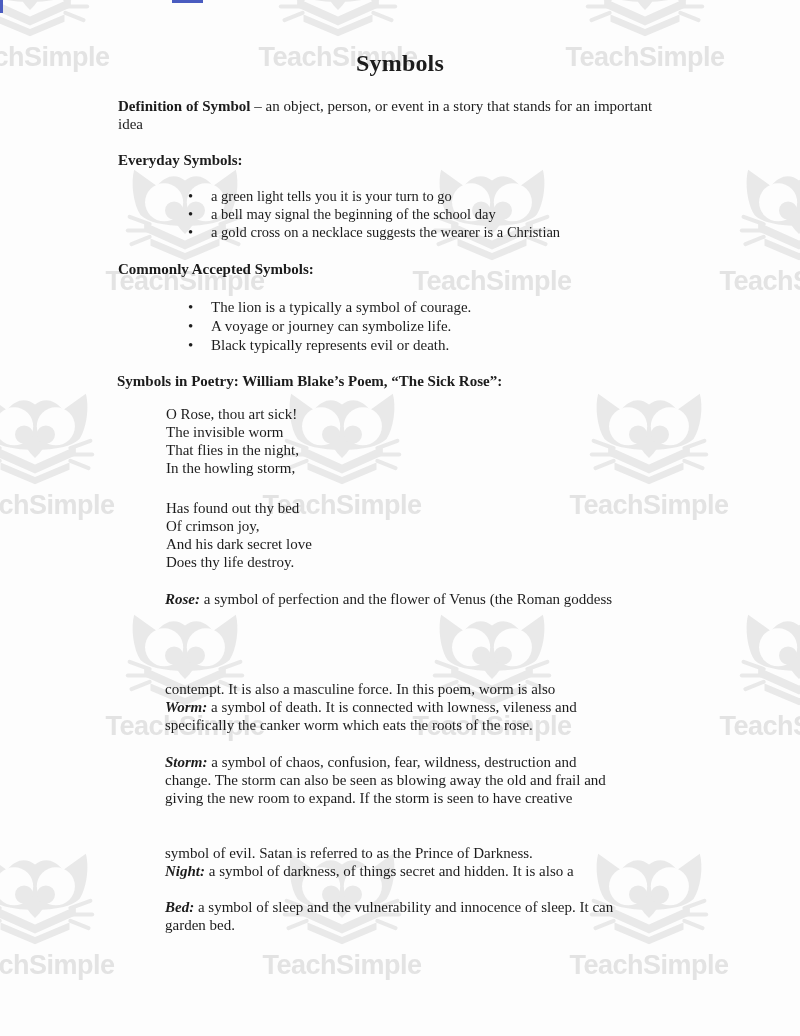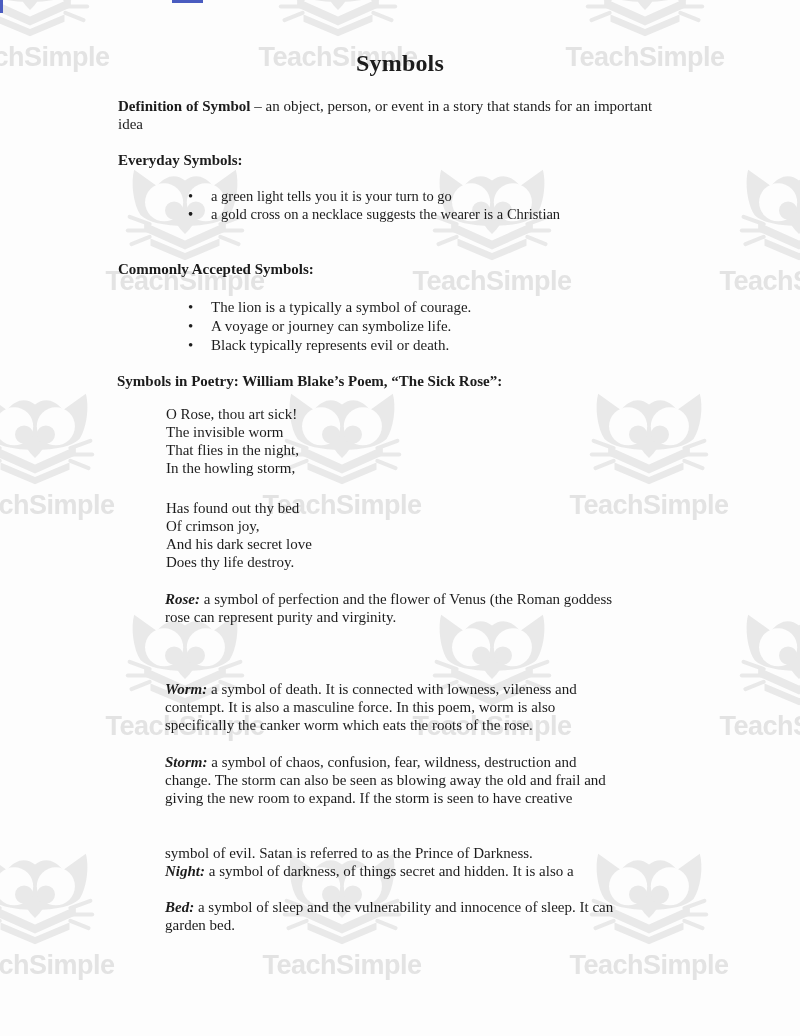--- a/index.html
+++ b/index.html
@@ -176,21 +176,21 @@
 
     <div class="abs body-text" style="left:118px;top:97px;width:575px">
       <div><b>Definition of Symbol</b><span> – an object, person, or event in a story that stands for an important</span></div>
       <div>idea</div>
     </div>
 
     <div class="abs heading" style="left:118px;top:151px">Everyday Symbols:</div>
 
     <ul class="abs blist list1" style="left:188px;top:187px">
       <li><span class="dot">•</span><span>a green light tells you it is your turn to go</span></li>
-      <li><span class="dot">•</span></li>
+      <li><span class="dot">•</span><span>a bell may signal the beginning of the school day</span></li>
       <li><span class="dot">•</span><span>a gold cross on a necklace suggests the wearer is a Christian</span></li>
     </ul>
 
     <div class="abs heading" style="left:118px;top:260px">Commonly Accepted Symbols:</div>
 
     <ul class="abs blist list2" style="left:188px;top:298px">
       <li><span class="dot">•</span><span>The lion is a typically a symbol of courage.</span></li>
       <li><span class="dot">•</span><span>A voyage or journey can symbolize life.</span></li>
       <li><span class="dot">•</span><span>Black typically represents evil or death.</span></li>
     </ul>
@@ -206,26 +206,25 @@
 
     <div class="abs poem" style="left:166px;top:499px">
       <div>Has found out thy bed</div>
       <div>Of crimson joy,</div>
       <div>And his dark secret love</div>
       <div>Does thy life destroy.</div>
     </div>
 
     <div class="abs sym-para" style="left:165px;top:590px">
       <div class="line"><span class="lead-bi">Rose:</span><span> a symbol of perfection and the flower of Venus (the Roman goddess</span></div>
-      <div class="line">rose can represent purity and virginity.</div>
     </div>
 
     <div class="abs sym-para" style="left:165px;top:680px">
+      <div class="line">contempt. It is also a masculine force. In this poem, worm is also</div>
       <div class="line"><span class="lead-bi">Worm:</span><span> a symbol of death. It is connected with lowness, vileness and</span></div>
-      <div class="line">contempt. It is also a masculine force. In this poem, worm is also</div>
       <div class="line">specifically the canker worm which eats the roots of the rose.</div>
     </div>
 
     <div class="abs sym-para" style="left:165px;top:753px">
       <div class="line"><span class="lead-bi">Storm:</span><span> a symbol of chaos, confusion, fear, wildness, destruction and</span></div>
       <div class="line">change. The storm can also be seen as blowing away the old and frail and</div>
       <div class="line">giving the new room to expand. If the storm is seen to have creative</div>
     </div>
 
     <div class="abs sym-para" style="left:165px;top:844px">

